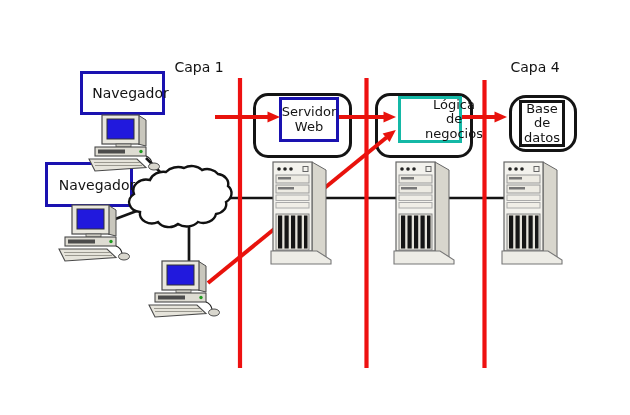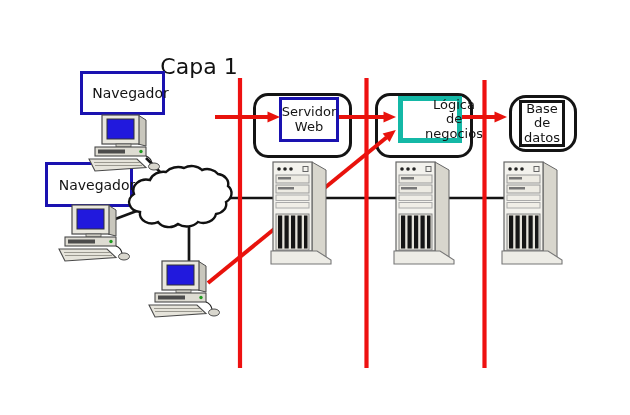--- a/index.html
+++ b/index.html
@@ -3,50 +3,51 @@
 <meta charset="utf-8">
 <style>
   html,body{margin:0;padding:0;background:#fff;}
   .canvas{
     position:relative;width:630px;height:415px;background:#ffffff;overflow:hidden;
     font-family:"DejaVu Sans","Liberation Sans",sans-serif;color:#111;
   }
   .canvas *{box-sizing:border-box;}
   .cap{
     position:absolute;top:56px;width:96px;text-align:center;
-    font-size:22px;line-height:22px;color:#121212;white-space:nowrap;
+    font-size:14px;line-height:22px;color:#121212;white-space:nowrap;
   }
   .rrect{
     position:absolute;border:3px solid #141414;border-radius:15px;background:#ffffff;z-index:1;
   }
   .tierbox{
     position:absolute;background:#ffffff;z-index:2;
     display:flex;flex-direction:column;align-items:center;justify-content:center;
     text-align:center;font-size:13px;line-height:14.5px;color:#141414;
   }
   .tierbox.blue{border:3px solid #1a12b0;}
-  .tierbox.red{border:5px solid #14b8a6;padding-left:48px;}
+  .tierbox.red{border:3px solid #14b8a6;padding-left:48px;}
   .tierbox.black{border:3px solid #141414;}
   .navbox{
     position:absolute;border:3px solid #1a12b0;background:#ffffff;z-index:2;
     display:flex;align-items:center;justify-content:center;
     font-size:14px;color:#141414;white-space:nowrap;padding-left:16px;
   }
   .cloudtext{
     position:absolute;left:138px;top:184px;width:90px;z-index:10;
     text-align:center;font-weight:bold;font-size:12px;line-height:13.5px;color:#111;
   }
   svg.overlay{position:absolute;left:0;top:0;z-index:5;pointer-events:none;}
 </style>
 </head>
 <body>
 
 <div class="canvas">
 
   <div class="cap" style="left:151px;">Capa 1</div>
+  <div class="cap" style="left:487px;">Capa 4</div>
 
   <div class="navbox" style="left:80px;top:71px;width:85px;height:44px;">
     <span>Navegador</span>
   </div>
   <div class="navbox" style="left:45px;top:162px;width:88px;height:45px;">
     <span>Navegador</span>
   </div>
 
   <div class="rrect" style="left:253px;top:93px;width:99px;height:65px;"></div>
   <div class="rrect" style="left:375px;top:93px;width:98px;height:65px;"></div>

